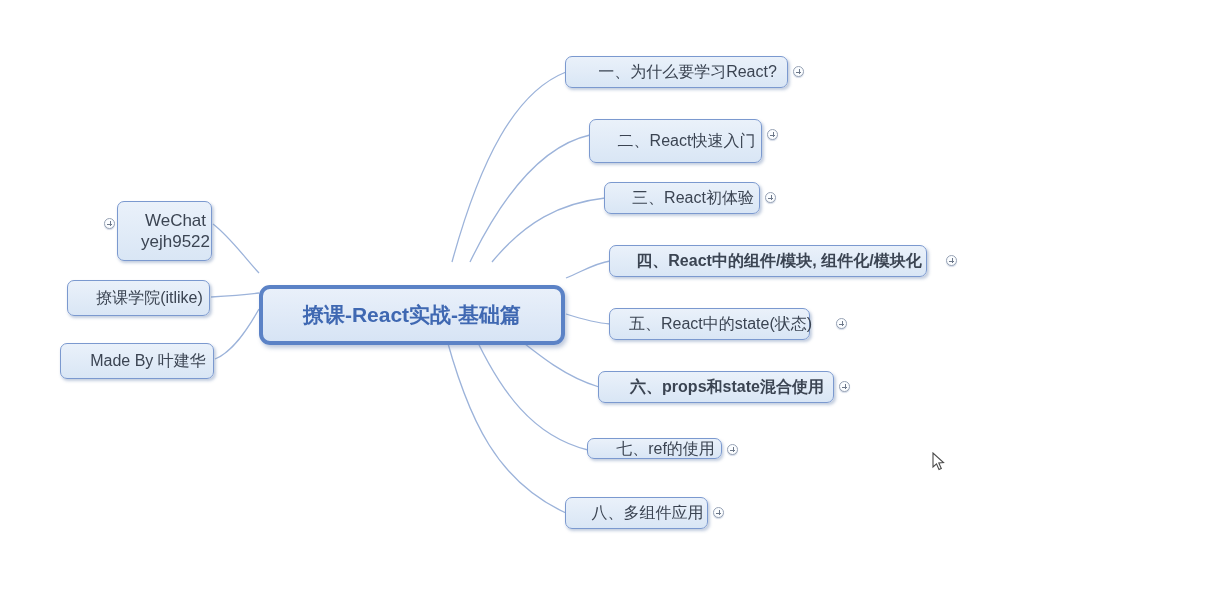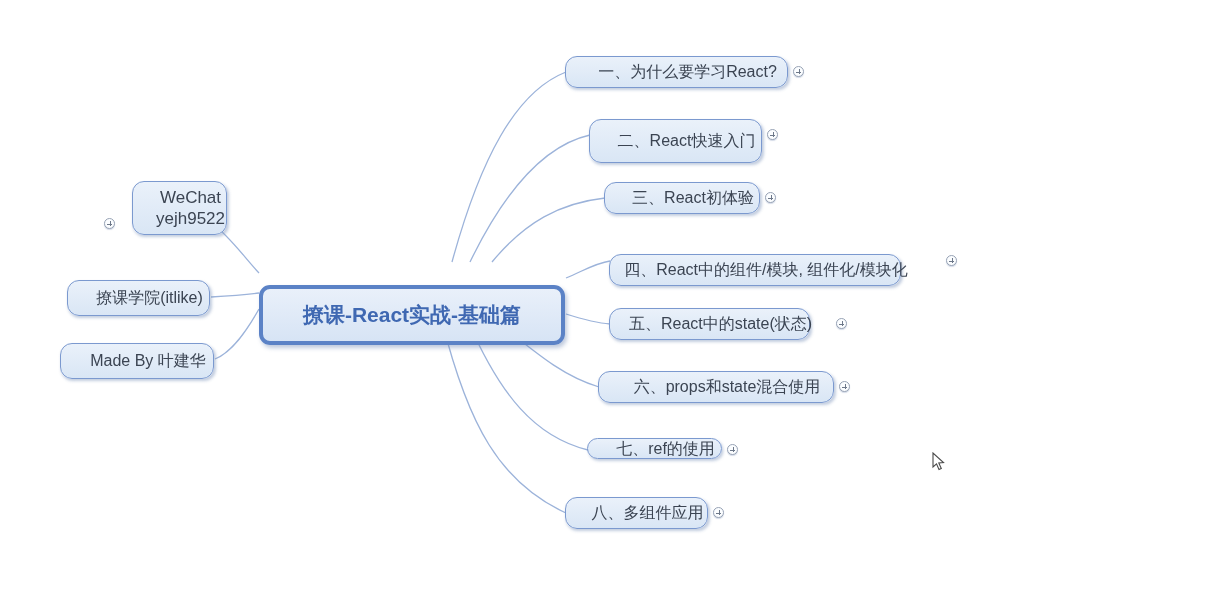--- a/index.html
+++ b/index.html
@@ -6,21 +6,21 @@
   #canvas{
     position:relative;width:1219px;height:592px;overflow:hidden;
     background:#ffffff;
     font-family:"Liberation Sans","DejaVu Sans",sans-serif;
   }
   #wires{position:absolute;left:0;top:0;width:1219px;height:592px;}
   .node{
     position:absolute;box-sizing:border-box;
     display:flex;align-items:center;justify-content:center;text-align:center;
     background:linear-gradient(180deg,#eaf1fa 0%,#d9e6f5 100%);
-    border:1.6px solid #7b99cf;border-radius:12px;
+    border:1.6px solid #7b99cf;border-radius:7px;
     box-shadow:1.5px 2px 3px rgba(120,145,185,0.45);
     color:#3b4452;font-size:16px;line-height:1.25;
     white-space:nowrap;cursor:default;padding-left:22px;
   }
   .node.multiline{white-space:normal;font-size:17px;}
   .central{
     position:absolute;box-sizing:border-box;
     display:flex;align-items:center;justify-content:center;
     background:linear-gradient(180deg,#e9f0fa 0%,#d7e4f5 100%);
     border:4px solid #5b82c6;border-radius:11px;
@@ -60,21 +60,21 @@
       <path d="M259,273 C245,258 230,237 213,224"></path>
       <path d="M259,293 C243,295 228,296 211,297"></path>
       <path d="M259,309 C246,332 232,352 215,359"></path>
     </g>
   </svg>
 
   <div class="central" style="left:259px;top:261px;width:306px;height:60px;margin-top:24px;">
     <span>撩课-React实战-基础篇</span>
   </div>
 
-  <div class="node multiline" style="left:117px;top:181px;width:95px;height:54px;flex-direction:column;margin-left:15px;">
+  <div class="node multiline" style="left:117px;top:201px;width:95px;height:60px;flex-direction:column;">
     <span>WeChat</span>
     <span>yejh9522</span>
   </div>
   <span class="expander" style="left:104px;top:218px;"></span>
 
   <div class="node" style="left:67px;top:280px;width:143px;height:36px;">
     <span>撩课学院(itlike)</span>
   </div>
 
   <div class="node" style="left:60px;top:343px;width:154px;height:36px;">
@@ -89,31 +89,31 @@
   <div class="node" style="left:589px;top:119px;width:173px;height:44px;">
     <span>二、React快速入门</span>
   </div>
   <span class="expander" style="left:767px;top:129px;"></span>
 
   <div class="node" style="left:604px;top:182px;width:156px;height:32px;justify-content:center;">
     <span>三、React初体验</span>
   </div>
   <span class="expander" style="left:765px;top:192px;"></span>
 
-  <div class="node" style="left:609px;top:254px;width:292px;height:32px;">
+  <div class="node" style="left:609px;top:245px;width:318px;height:32px;font-weight:bold;">
     <span>四、React中的组件/模块, 组件化/模块化</span>
   </div>
   <span class="expander" style="left:946px;top:255px;"></span>
 
   <div class="node" style="left:609px;top:308px;width:201px;height:32px;justify-content:center;">
     <span>五、React中的state(状态)</span>
   </div>
   <span class="expander" style="left:836px;top:318px;"></span>
 
-  <div class="node" style="left:598px;top:371px;width:236px;height:32px;">
+  <div class="node" style="left:598px;top:371px;width:236px;height:32px;font-weight:bold;">
     <span>六、props和state混合使用</span>
   </div>
   <span class="expander" style="left:839px;top:381px;"></span>
 
   <div class="node" style="left:587px;top:438px;width:135px;height:21px;">
     <span>七、ref的使用</span>
   </div>
   <span class="expander" style="left:727px;top:444px;"></span>
 
   <div class="node" style="left:565px;top:497px;width:143px;height:32px;">

